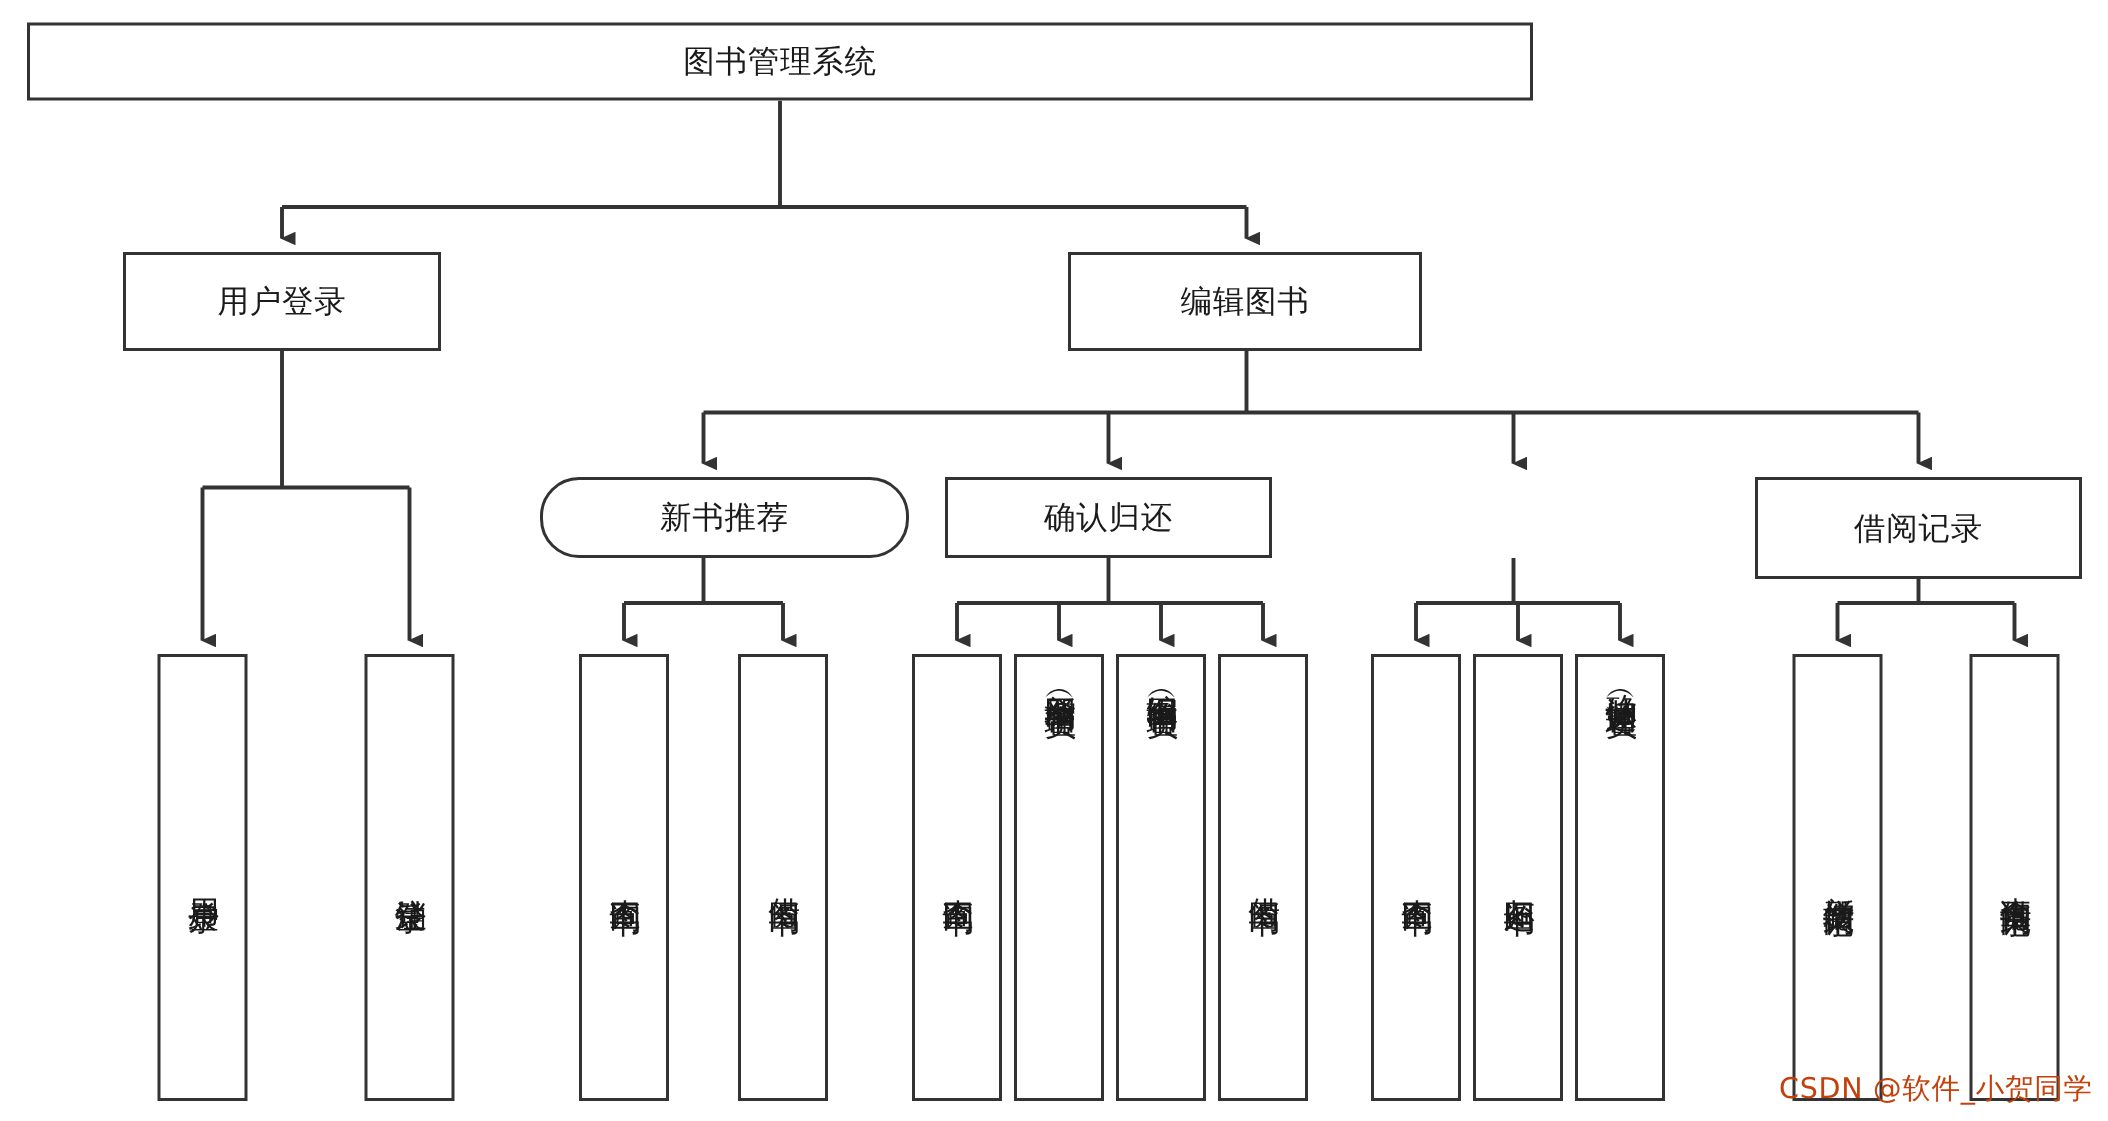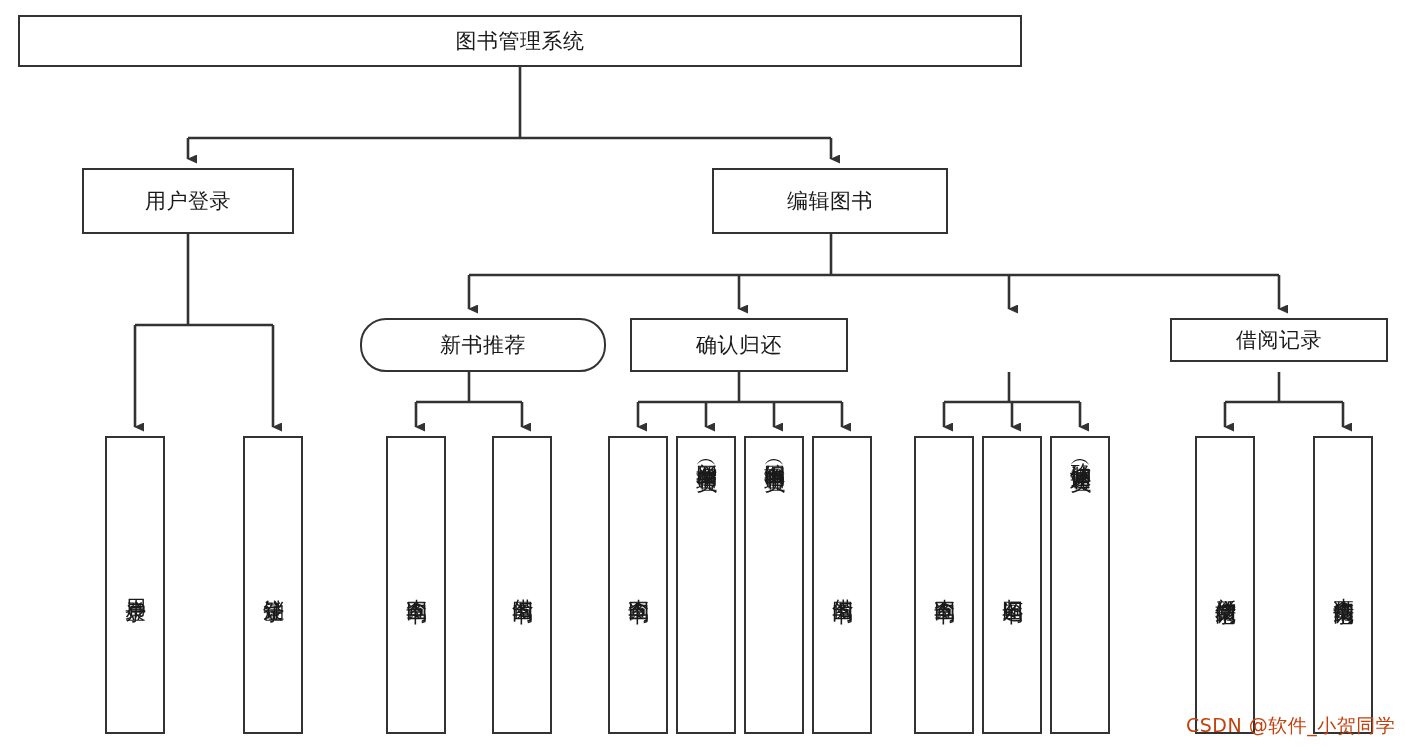--- a/index.html
+++ b/index.html
@@ -142,21 +142,21 @@
   <div class="node horiz" style="left:712px; top:168px; width:236px; height:66px;">
     <span class="label">编辑图书</span>
   </div>
 
   <div class="node horiz" style="left:360px; top:318px; width:246px; height:54px;border-radius:26px;">
     <span class="label">新书推荐</span>
   </div>
   <div class="node horiz" style="left:630px; top:318px; width:218px; height:54px;">
     <span class="label">确认归还</span>
   </div>
-  <div class="node horiz" style="left:1170px; top:318px; width:218px; height:44px;">
+  <div class="node horiz" style="left:1170px; top:318px; width:218px; height:68px;">
     <span class="label">借阅记录</span>
   </div>
 
   <div class="node vert midalign" style="left:105px; top:436px; width:60px; height:298px;">
     <span class="label">用户登录</span>
   </div>
   <div class="node vert midalign" style="left:243px; top:436px; width:60px; height:298px;">
     <span class="label">注销登录</span>
   </div>
 

